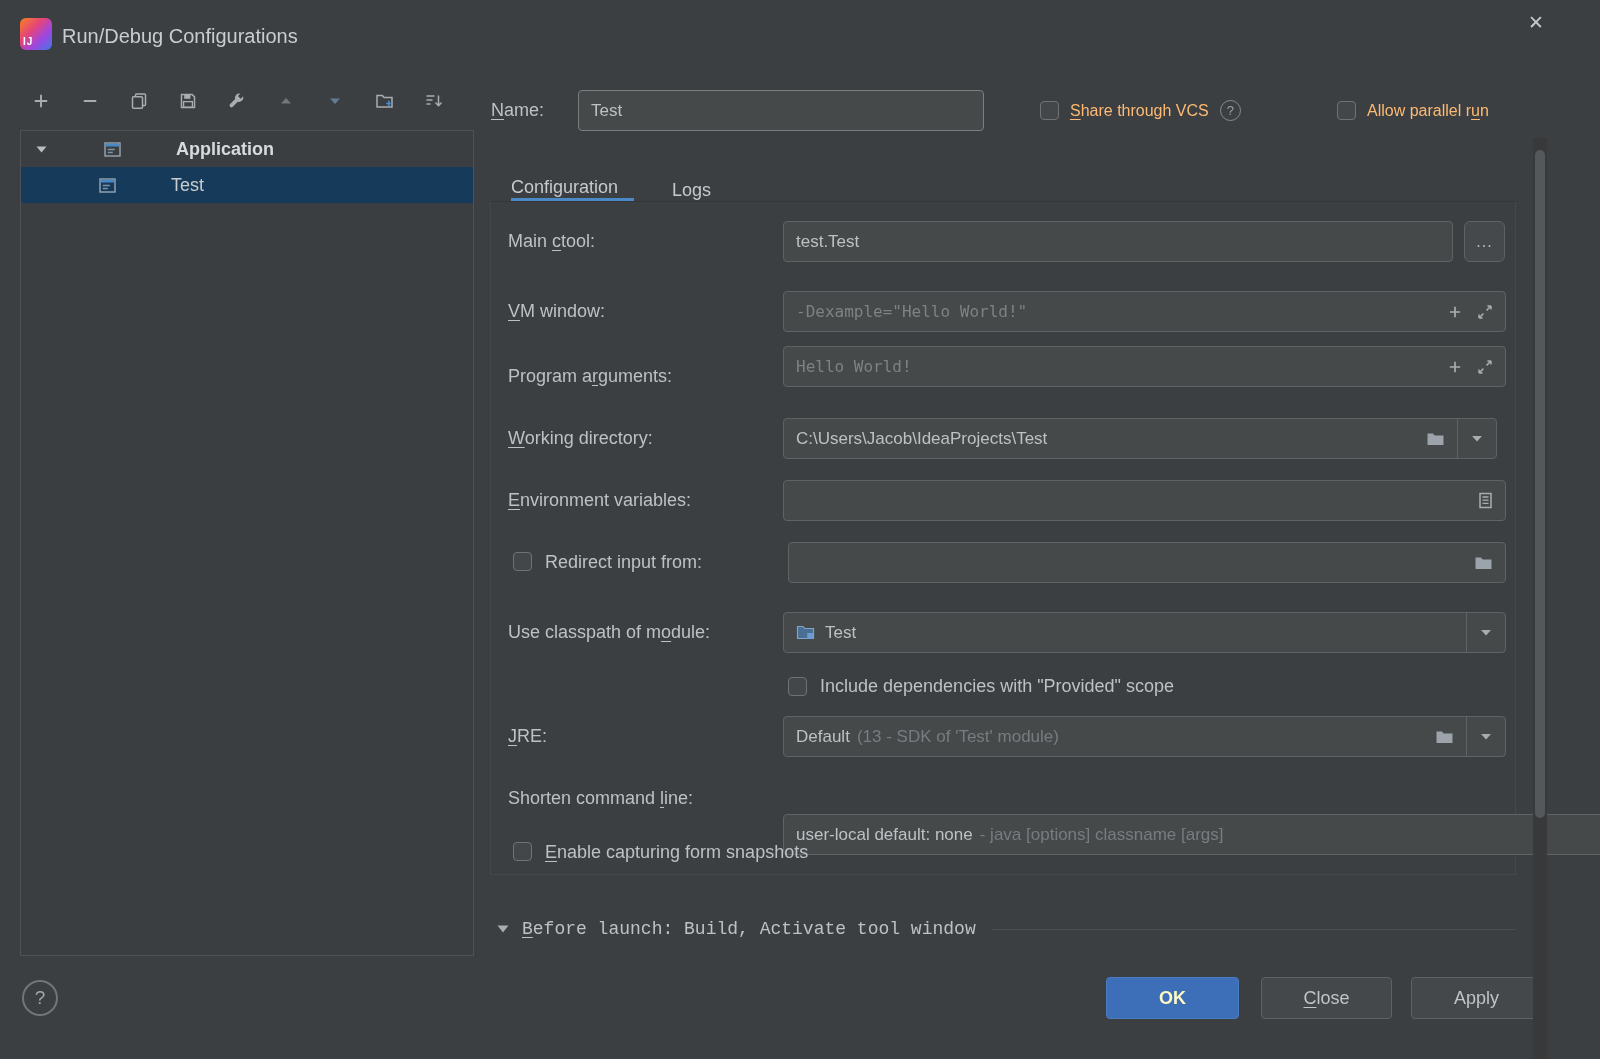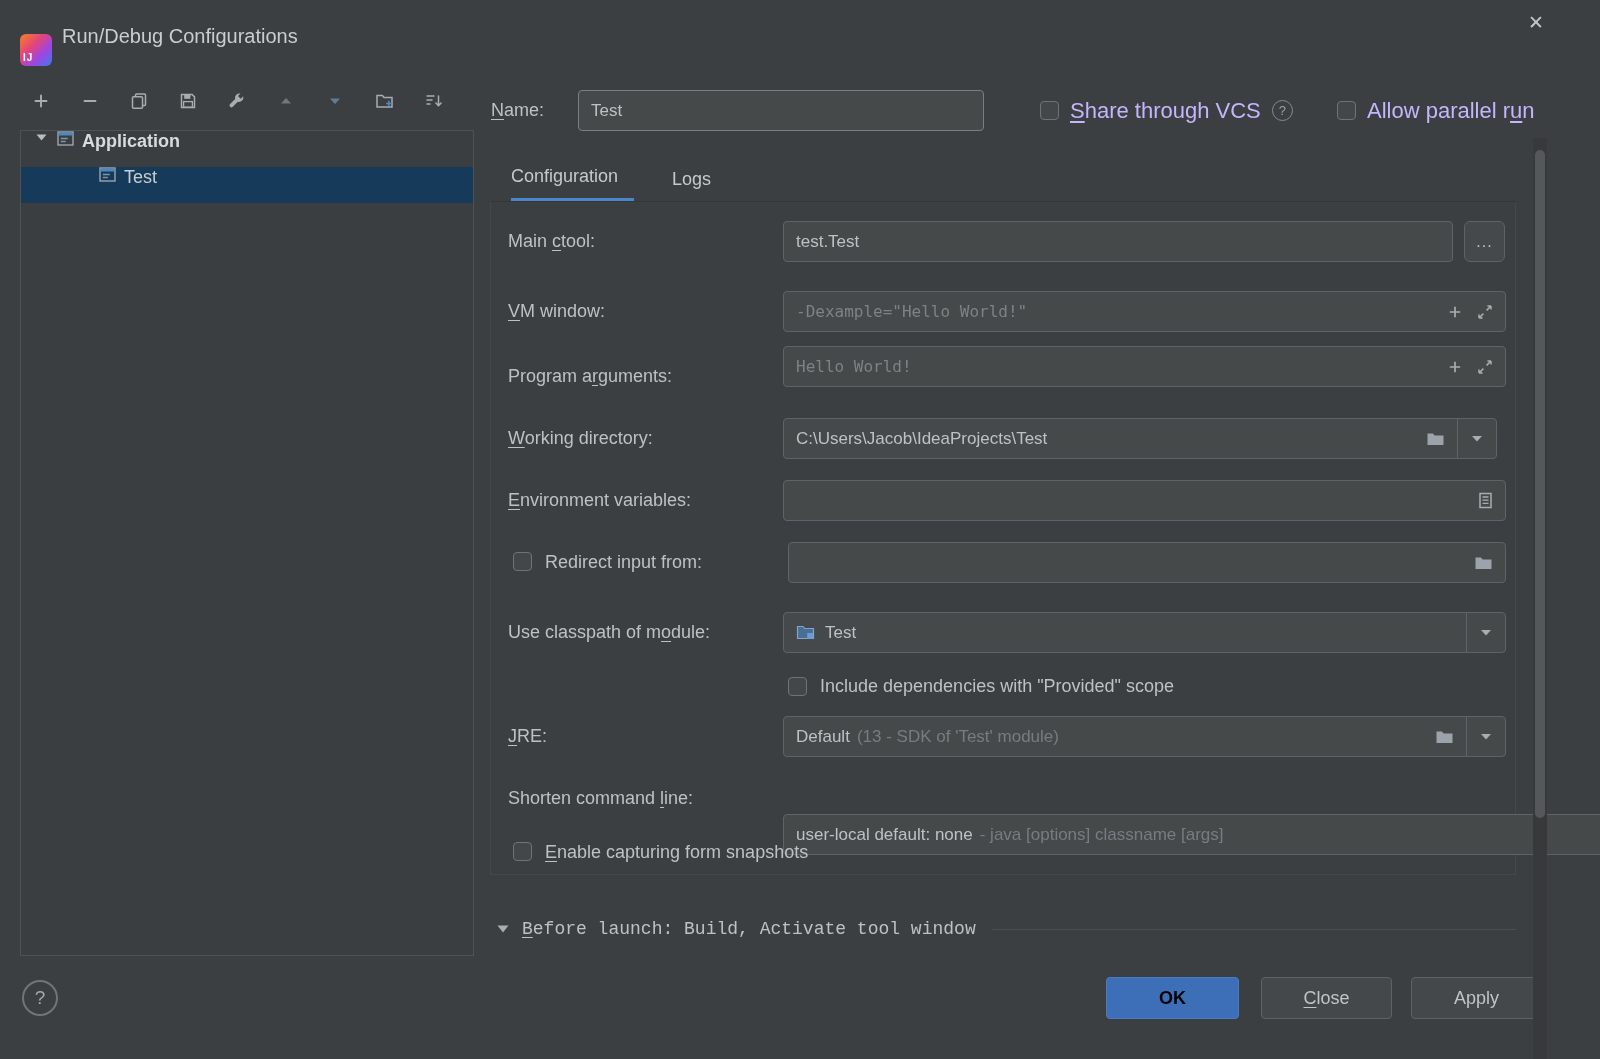--- a/index.html
+++ b/index.html
@@ -6,32 +6,32 @@
   body{
     width:1600px;height:1059px;position:relative;overflow:hidden;
     background:#3C3F41;
     font-family:"Liberation Sans",sans-serif;
     -webkit-font-smoothing:antialiased;
   }
   .abs{position:absolute;}
   
   .logo{left:20px;top:18px;width:32px;height:32px;border-radius:6px;
     background:linear-gradient(135deg,#fc801d 0%,#e3447c 38%,#9e46e0 66%,#3e7ae8 100%);
-    display:flex;align-items:flex-end;padding:3px;box-sizing:border-box;margin-top:16px;}
+    display:flex;align-items:flex-end;padding:3px;box-sizing:border-box;}
   .logo span{color:#fff;font-weight:bold;font-size:10px;letter-spacing:1px;}
   .title-text{left:62px;top:25px;font-size:20px;color:#c9cdd1;}
   .close-btn{left:1512px;top:4px;width:48px;height:36px;display:flex;align-items:center;justify-content:center;
     color:#c3c7ca;font-size:19px;cursor:default;}
   
   .toolbar{left:30px;top:90px;display:flex;gap:27px;align-items:center;}
   .tbtn{width:22px;height:22px;display:flex;align-items:center;justify-content:center;}
   
   .tree{left:20px;top:130px;width:454px;height:826px;background:#3B3E40;
     border:1px solid #4E5254;box-sizing:border-box;}
-  .trow{height:36px;display:flex;align-items:flex-start;padding-left:10px;font-size:18px;color:#c9ccce;}
+  .trow{height:36px;display:flex;align-items:center;padding-left:10px;font-size:18px;color:#c9ccce;gap:47px;}
   .trow .tlabel{margin-left:8px;}
   .trow.bold .tlabel{font-weight:bold;color:#d8dbdd;}
   .trow.selected{background:#163A59;}
   .tree-arrow{width:20px;display:flex;justify-content:center;}
   .t-icon{margin-left:6px;display:flex;}
   .help-circle{left:22px;top:980px;width:36px;height:36px;border-radius:50%;
     border:2px solid #707579;color:#a3a8ac;font-size:19px;box-sizing:border-box;
     display:flex;align-items:center;justify-content:center;}
   
   .row-label{height:41px;line-height:41px;font-size:18px;color:#bdc1c4;white-space:nowrap;}
@@ -40,40 +40,40 @@
     height:41px;display:flex;align-items:center;padding:0 12px;font-size:17px;color:#bdc1c4;
     white-space:nowrap;overflow:hidden;}
   .field.no-rpad{padding-right:0;}
   .mono{font-family:"DejaVu Sans Mono","Liberation Mono",monospace;color:#7e8285;font-size:16px;}
   .hint{color:#787c80;margin-left:7px;}
   .flex1{flex:1;}
   .arrow-box{width:38px;align-self:stretch;border-left:1px solid #5f6365;display:flex;
     align-items:center;justify-content:center;margin-left:12px;flex:0 0 38px;}
   .icon-btn{display:flex;align-items:center;justify-content:center;margin-left:14px;}
   .checkbox{width:19px;height:19px;background:#43474a;border:1px solid #6f7376;border-radius:4px;box-sizing:border-box;}
-  .chk-label{height:41px;line-height:41px;font-size:22px;color:#c4b5fd;white-space:nowrap;}
+  .chk-label{height:41px;line-height:41px;font-size:16px;color:#fdba74;white-space:nowrap;}
   .hgroup{display:flex;align-items:center;height:41px;gap:11px;}
   .qicon{width:21px;height:21px;border-radius:50%;border:1.5px solid #878b8f;color:#9ba0a4;
     font-size:13px;display:flex;align-items:center;justify-content:center;box-sizing:border-box;}
   .browse-btn{background:#45494b;border:1px solid #5e6264;border-radius:6px;color:#c0c4c7;
     font-size:16px;letter-spacing:1px;display:flex;align-items:center;justify-content:center;box-sizing:border-box;}
   
   .tabs{left:511px;top:164px;display:flex;gap:38px;align-items:flex-end;height:37px;}
-  .tab{font-size:18px;color:#c6c9cc;padding-bottom:11px;}
+  .tab{font-size:18px;color:#c6c9cc;}
   .tab.active{border-bottom:3px solid #4A88C7;padding-right:16px;}
   .tabs-divider{left:491px;top:201px;width:1025px;height:1px;background:#343638;}
   .content-panel{left:490px;top:202px;width:1026px;height:673px;box-sizing:border-box;
     border-left:1px solid #45484a;border-right:1px solid #45484a;border-bottom:1px solid #45484a;}
   
   .before{left:496px;top:909px;width:1020px;height:40px;display:flex;align-items:center;font-family:Liberation Mono, monospace;}
   .before .row-label{margin-left:12px;}
   .divider{height:1px;background:#4b4e50;margin-left:16px;}
   
   .btn{display:flex;align-items:center;justify-content:center;font-size:18px;border-radius:4px;box-sizing:border-box;}
-  .btn.primary{background:#3D6FB8;border:1px solid #4a7cc4;color:#000000;font-weight:bold;}
+  .btn.primary{background:#3D6FB8;border:1px solid #4a7cc4;color:#fef9c3;font-weight:bold;}
   .btn.secondary{background:#44484a;border:1px solid #5e6264;color:#c0c4c7;}
   
   .sb-track{left:1533px;top:138px;width:14px;height:921px;background:#37393B;}
   .sb-thumb{position:absolute;left:2px;top:12px;width:10px;height:668px;background:#54585B;border-radius:5px;}
 </style>
 </head>
 <body>
 
 <div class="abs logo">
   <span>IJ</span>

